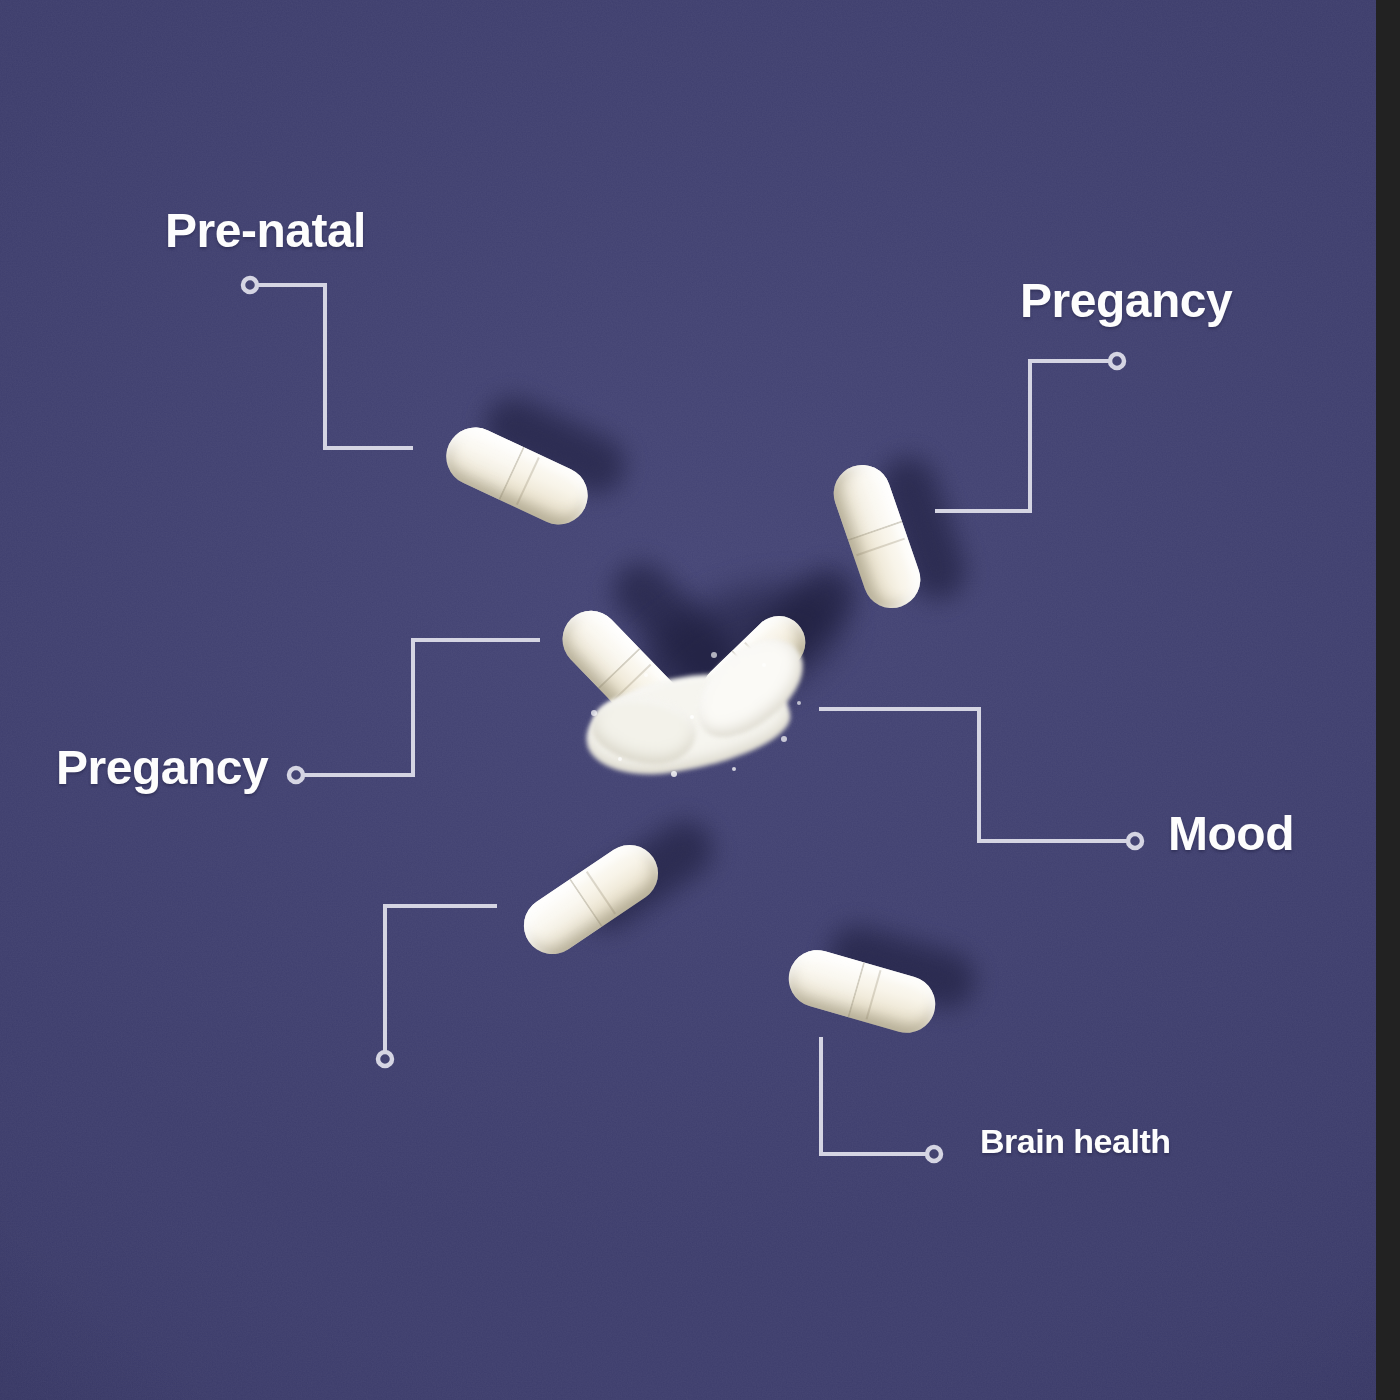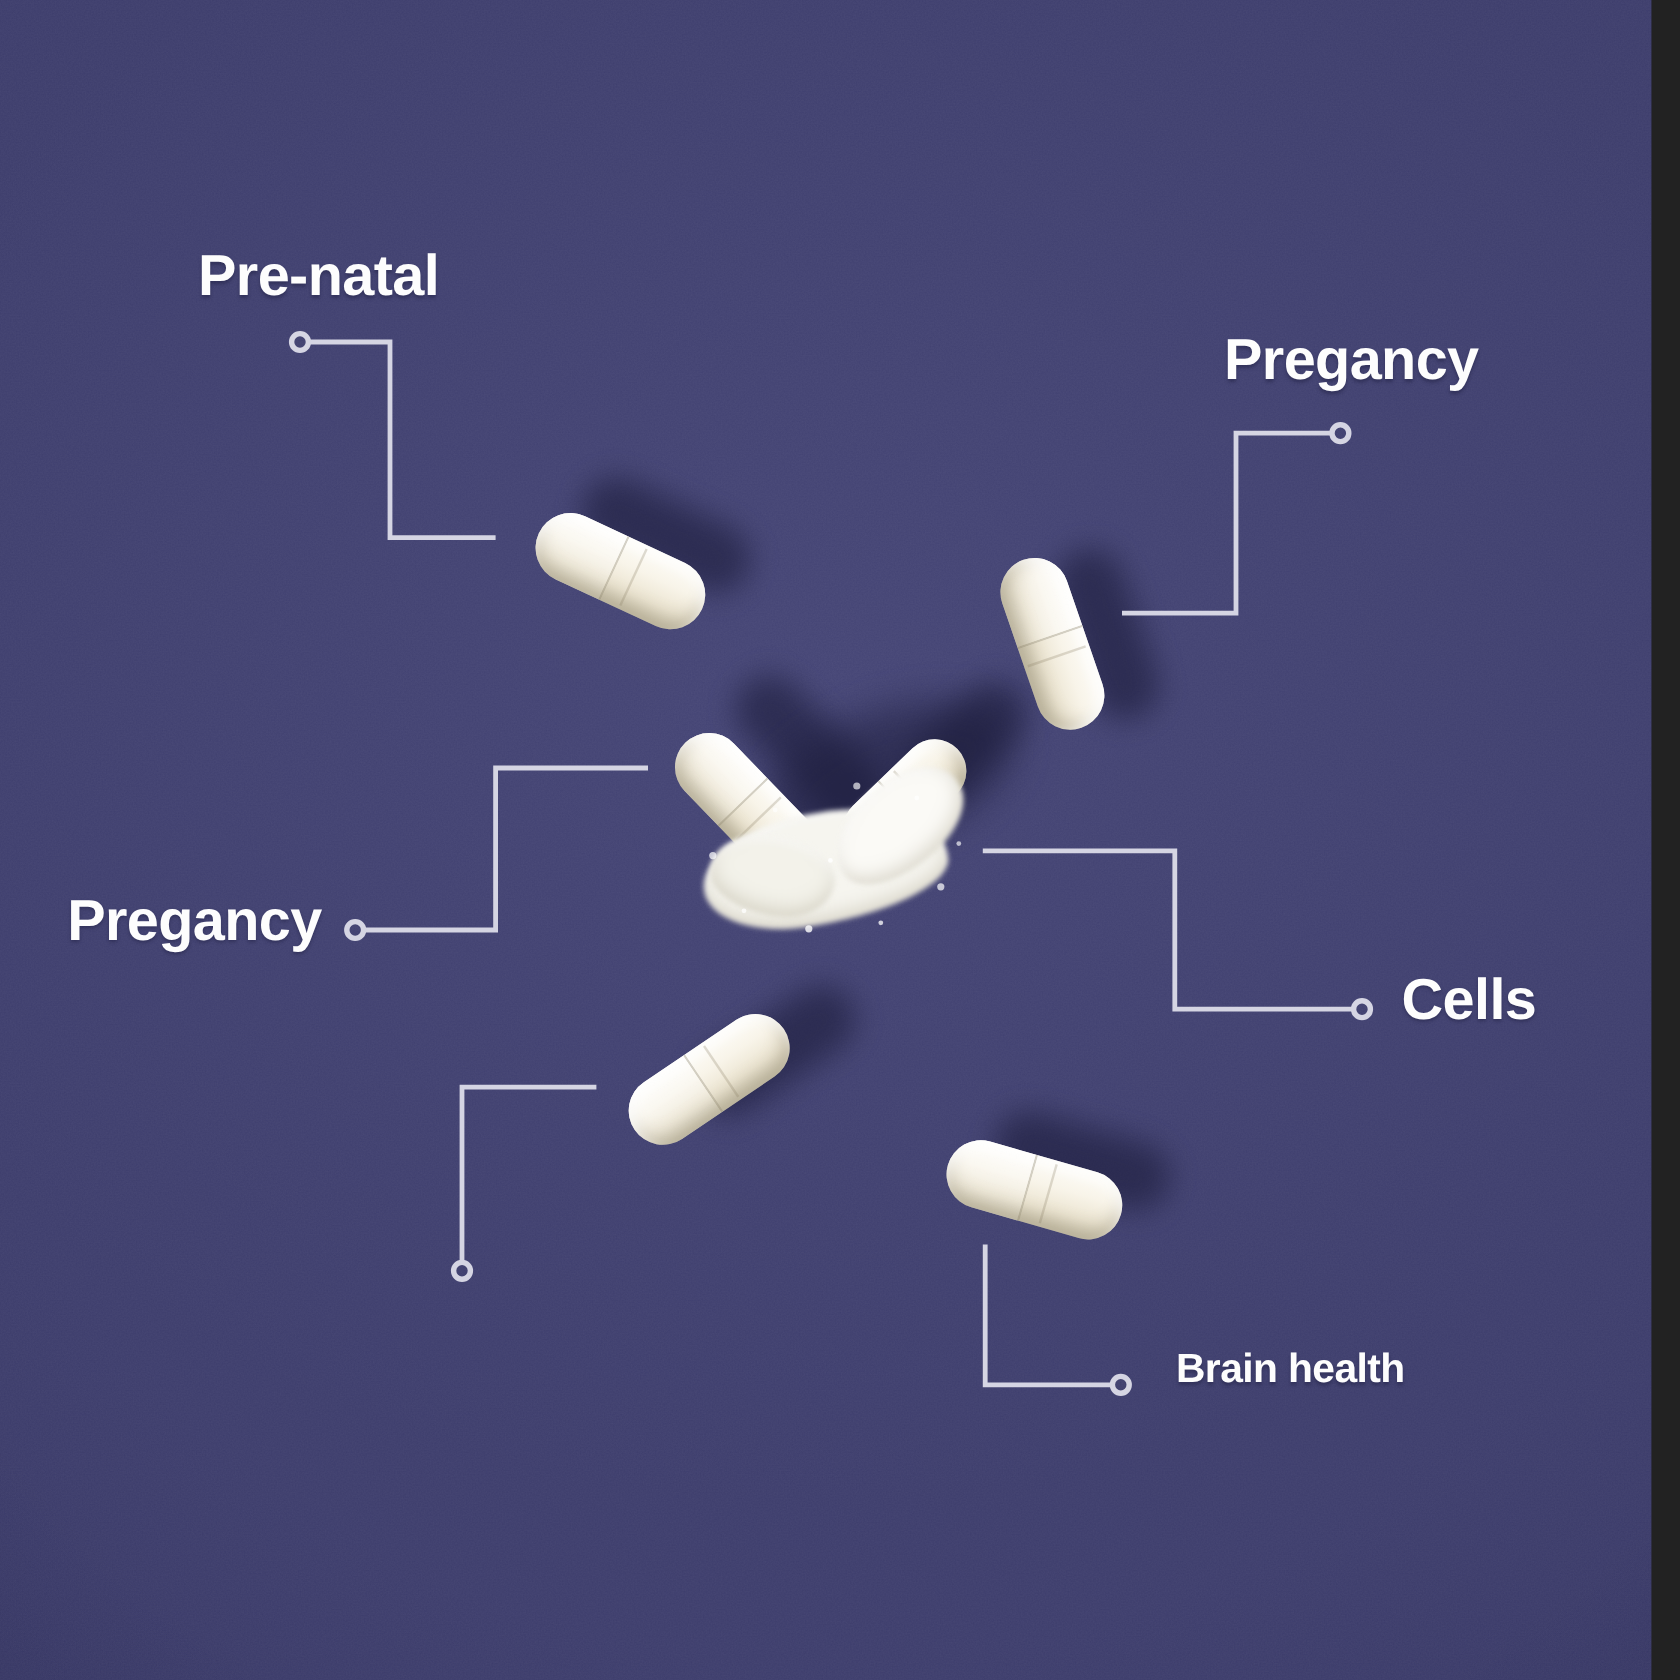--- a/index.html
+++ b/index.html
@@ -148,16 +148,16 @@
     </g>
     <g>
       <circle cx="934" cy="1154" r="7"></circle>
       <polyline points="926,1154 821,1154 821,1037"></polyline>
     </g>
   </svg>
 
   <div class="label" style="left:165px;top:206px;">Pre-natal</div>
   <div class="label" style="left:1020px;top:276px;">Pregancy</div>
   <div class="label" style="left:56px;top:743px;">Pregancy</div>
-  <div class="label" style="left:1168px;top:809px;">Cells</div>
+  <div class="label" style="left:1168px;top:809px;">Mood</div>
   <div class="label" style="left:980px;top:1124px;font-size:34px;">Brain health</div>
 
 </div>
 
 </body></html>

